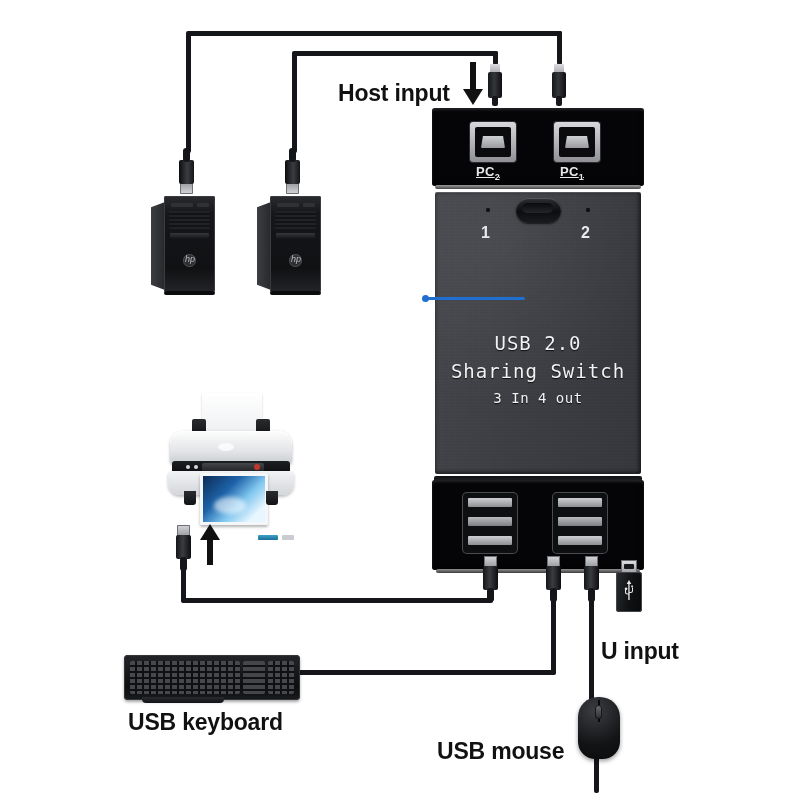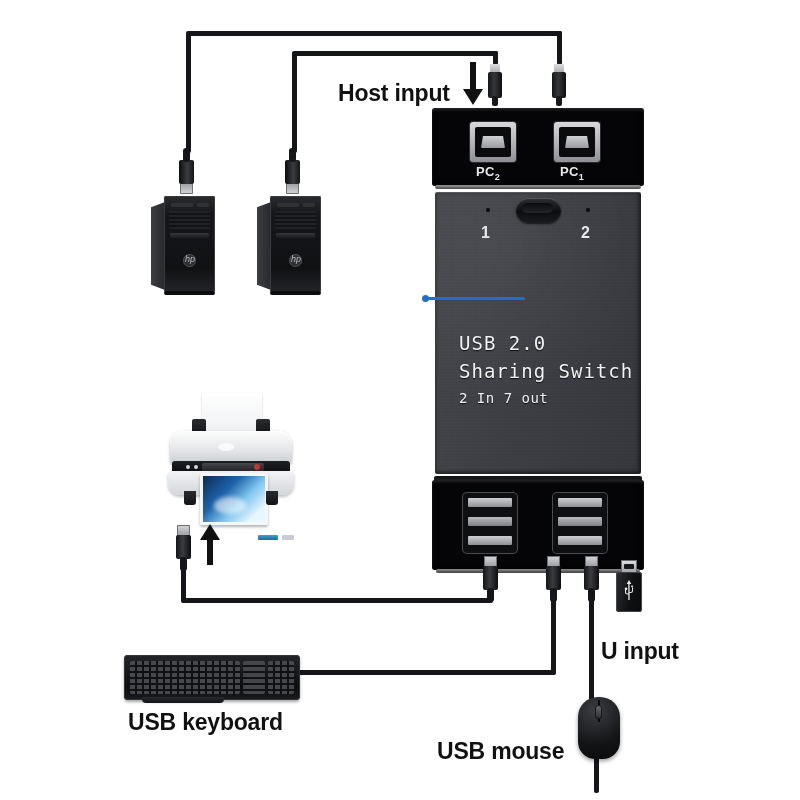--- a/index.html
+++ b/index.html
@@ -48,37 +48,37 @@
   
   .usbb{position:absolute;width:46px;height:40px;
       background:linear-gradient(#d9d9dd,#8f9095);border-radius:3px;
       box-shadow:0 0 0 1px #2c2d31;}
   .usbb i{position:absolute;left:5px;top:5px;right:5px;bottom:5px;
       background:#0b0b0d;border-radius:2px;}
   .usbb i:before{content:"";position:absolute;left:6px;top:9px;right:6px;height:12px;
       background:linear-gradient(#cfd0d4,#9a9b9f);border-radius:1px;
       clip-path:polygon(8% 0,92% 0,100% 100%,0 100%);}
   .portlbl{position:absolute;color:#e8e8ea;font-size:13px;font-weight:bold;
-      font-family:"Liberation Sans",sans-serif;letter-spacing:.3px;}
+      font-family:"Liberation Sans",sans-serif;letter-spacing:.3px;text-decoration:underline;}
   .portlbl sub{font-size:9px;}
 
   
   .toggle{position:absolute;left:81px;top:6px;width:45px;height:25px;
       background:linear-gradient(#2d2e32,#0c0d0f 55%,#1b1c1f);
       border-radius:13px;box-shadow:0 1px 2px rgba(0,0,0,.7), inset 0 1px 1px rgba(255,255,255,.22);}
   .toggle:after{content:"";position:absolute;left:6px;top:5px;width:31px;height:10px;
       background:linear-gradient(#0a0a0c,#242529);border-radius:6px;}
   .led{position:absolute;width:4px;height:4px;border-radius:50%;
       background:#101113;box-shadow:inset 0 0 1px #000;}
   .numlbl{position:absolute;color:#e9e9ec;font-size:16px;font-weight:bold;}
 
   
-  .brand{position:absolute;width:100%;color:#f2f2f4;
+  .brand{position:absolute;width:100%;text-align:center;color:#f2f2f4;
       font-family:"DejaVu Sans Mono","Liberation Mono",monospace;
-      letter-spacing:1px;text-shadow:0 1px 1px rgba(0,0,0,.8);padding-left:24px;}
+      letter-spacing:1px;text-shadow:0 1px 1px rgba(0,0,0,.8);}
   .brand1{font-size:19px;top:0;}
   .brand2{font-size:19px;top:28px;}
   .brand3{font-size:14px;top:58px;letter-spacing:.5px;}
 
   
   .usba{position:absolute;width:56px;height:62px;background:#0e0f11;border-radius:5px;
         box-shadow:inset 0 0 0 1px #4a4b4f;}
   .usba span{position:absolute;left:6px;width:44px;height:9px;border-radius:1px;
         background:linear-gradient(#cdcfd2,#8e9094);}
   .usba span.s1{top:6px;}
@@ -296,21 +296,21 @@
     <div class="dev-mid">
       <div class="toggle"></div>
       <div class="led" style="left:51px;top:16px;"></div>
       <div class="led" style="left:151px;top:16px;"></div>
       <div class="numlbl" style="left:46px;top:32px;">1</div>
       <div class="numlbl" style="left:146px;top:32px;">2</div>
 
       <div style="position:absolute;left:0;top:140px;width:100%;">
         <div class="brand brand1">USB 2.0</div>
         <div class="brand brand2">Sharing Switch</div>
-        <div class="brand brand3">2 In 7 out</div>
+        <div class="brand brand3">3 In 4 out</div>
       </div>
     </div>
 
     <div class="dev-gapbar"></div>
 
     <div class="dev-bot">
       <div class="usba" style="left:30px;top:12px;">
         <span class="s1"></span>
         <span class="s2"></span>
         <span class="s3"></span>

